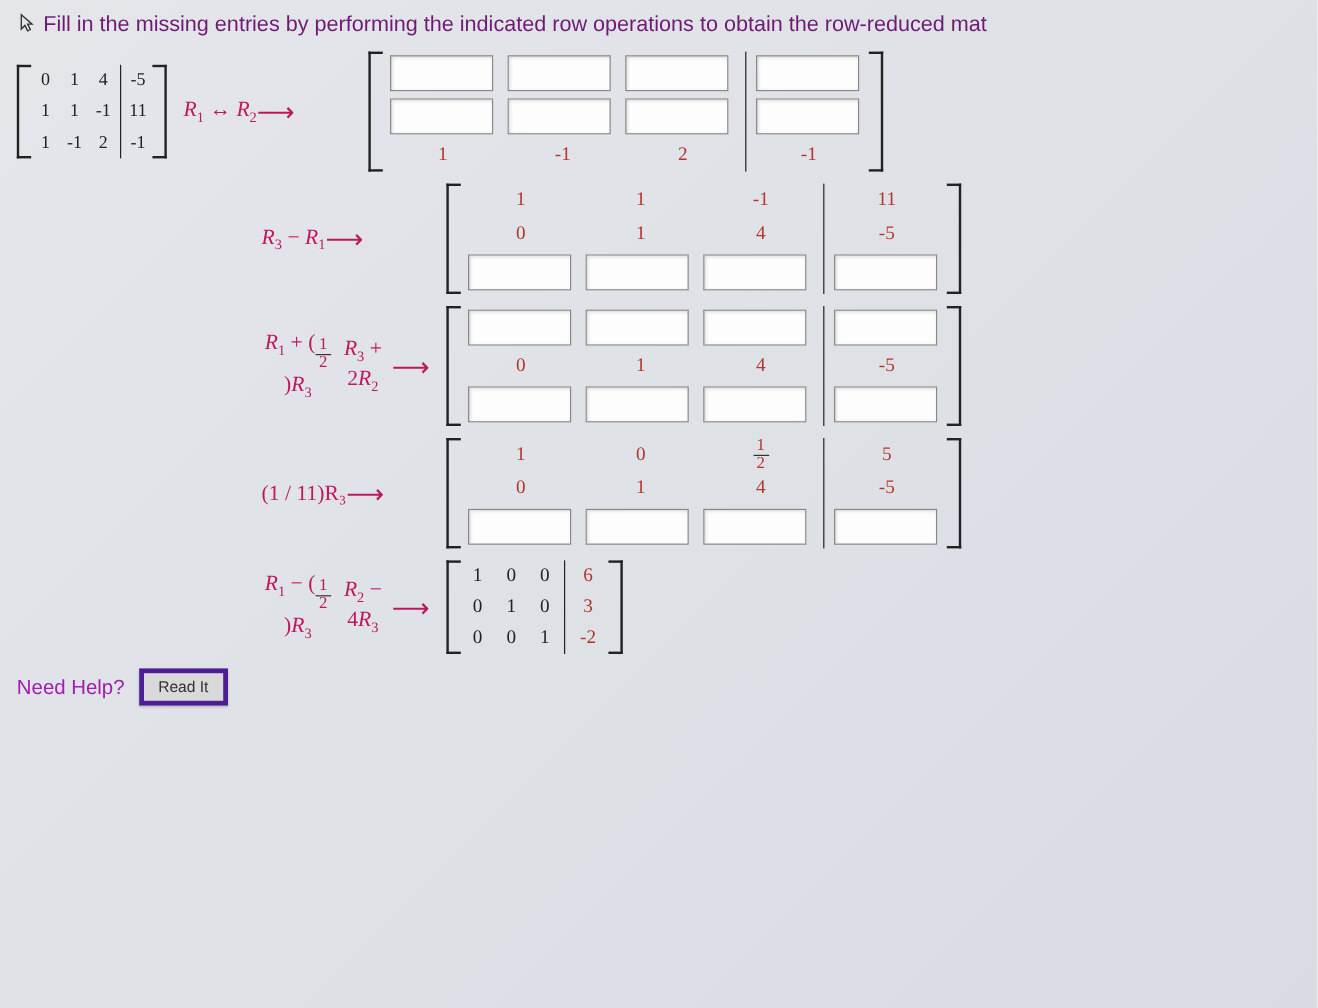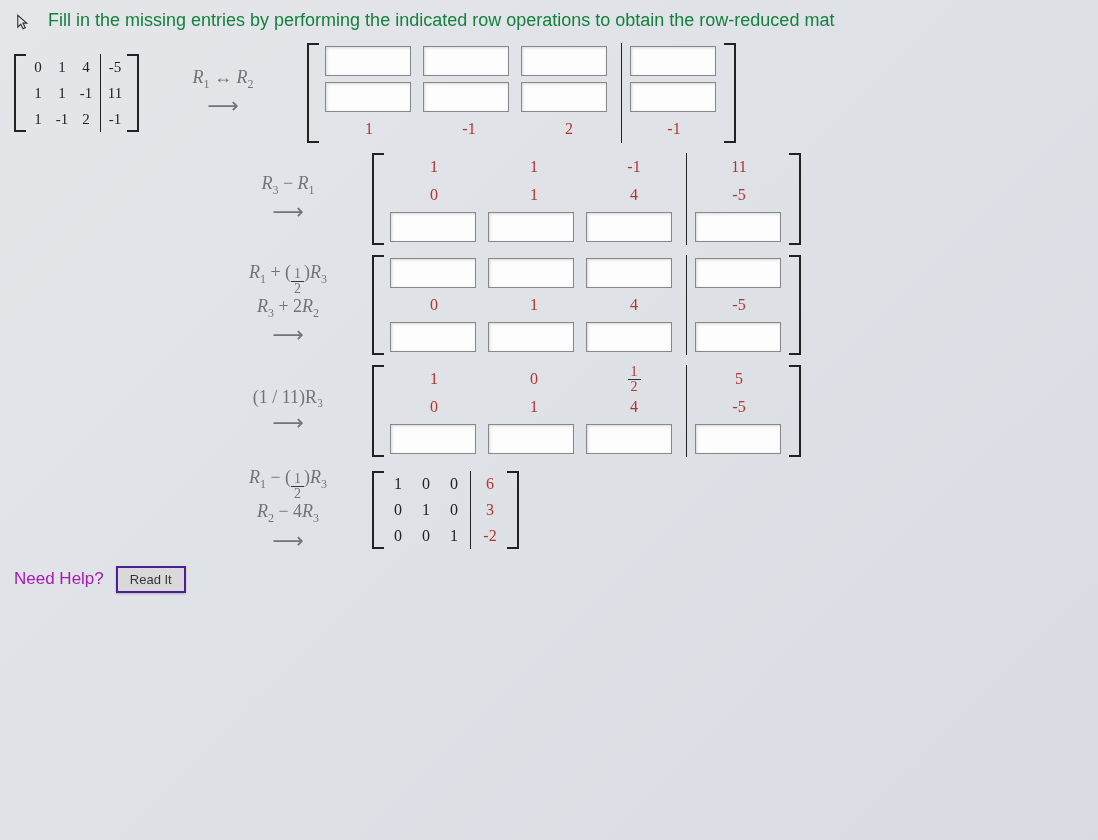--- a/index.html
+++ b/index.html
@@ -8,41 +8,41 @@
     padding: 10px 8px;
     font-family: Arial, sans-serif;
     background: linear-gradient(135deg, #e4e6ea 0%, #d8dce2 100%);
     width: 1098px;
     height: 840px;
     overflow: hidden;
     color: #222;
   }
   .instruction {
     font-size: 18px;
-    color: #15803d;
+    color: #701a75;
     margin: 0 0 12px 6px;
     font-weight: 500;
     display: flex;
-    align-items: flex-end;
-    gap: 16px;
+    align-items: flex-start;
+    gap: 4px;
   }
   .steps { display: flex; flex-direction: column; gap: 10px; }
   .step {
     display: flex;
     align-items: center;
     gap: 14px;
   }
   .op {
     width: 140px;
     text-align: center;
     font-family: 'Times New Roman', serif;
     font-size: 18px;
-    color: #737373;
-    display: flex;
-    flex-direction: column;
+    color: #be185d;
+    display: flex;
+    flex-direction: row;
     align-items: center;
     flex-shrink: 0;
   }
   .op .arrow { font-size: 22px; margin-top: 2px; }
   .sub { font-size: 12px; vertical-align: sub; }
   .matrix {
     display: flex;
     align-items: stretch;
   }
   .bracket {
@@ -92,21 +92,21 @@
   .help {
     margin-top: 12px;
     display: flex;
     align-items: center;
     gap: 12px;
     padding-left: 6px;
   }
   .help-label { color: #a21caf; font-size: 17px; font-weight:500; }
   .read-btn {
     background: #d9d9d9;
-    border: 2px solid #4c1d95;
+    border: 4px solid #4c1d95;
     padding: 4px 12px;
     font-size: 13px;
     color: #333;
     box-shadow: 0 1px 2px rgba(0,0,0,0.2);
   }
   .cursor-icon { width:18px; height:18px; flex-shrink:0; }
   .first-matrix { margin-left: 6px; }
   .small-matrix .cell { width: 24px; height: 26px; font-size:15px; }
   .final-matrix .cell { width: 28px; height: 26px; font-size:16px; }
 </style>

